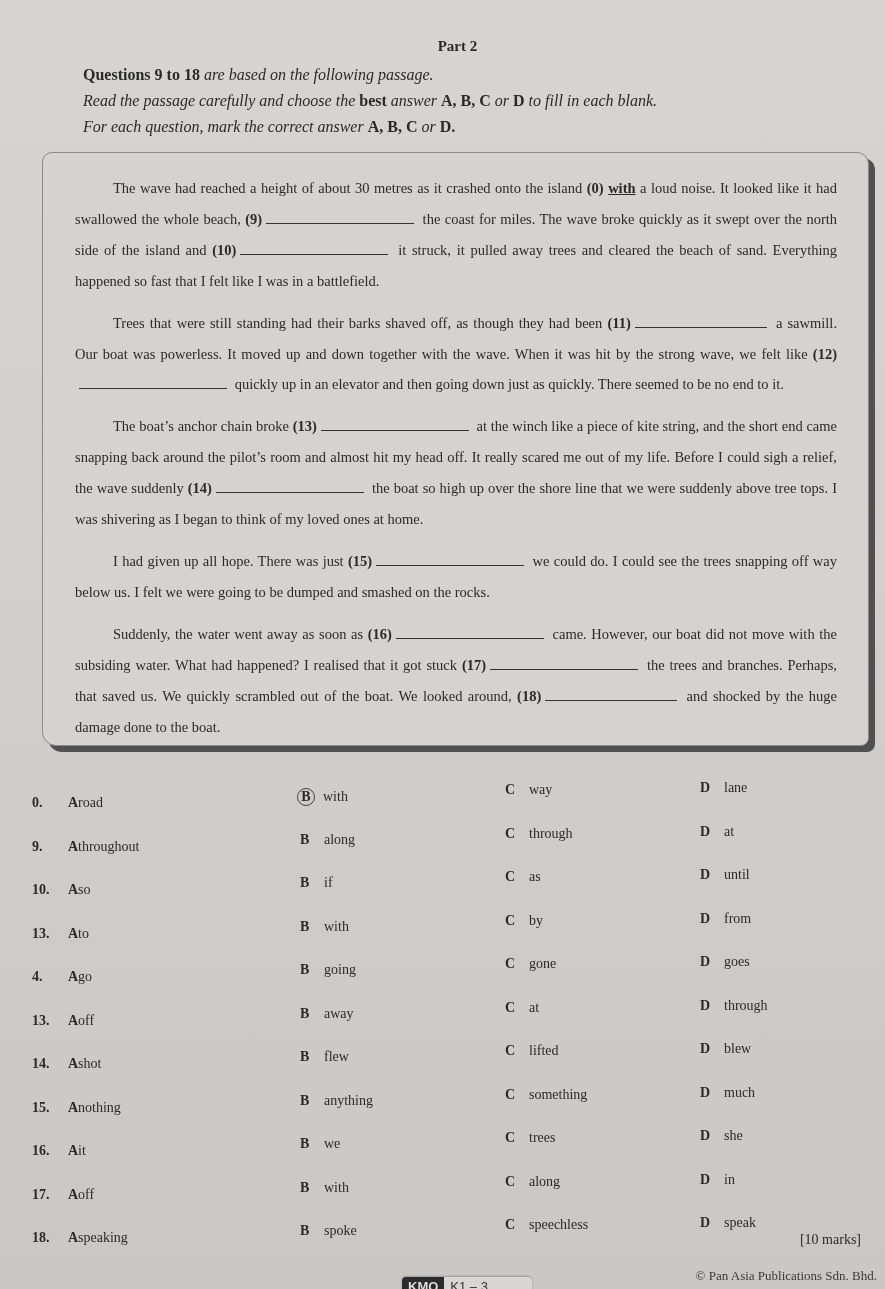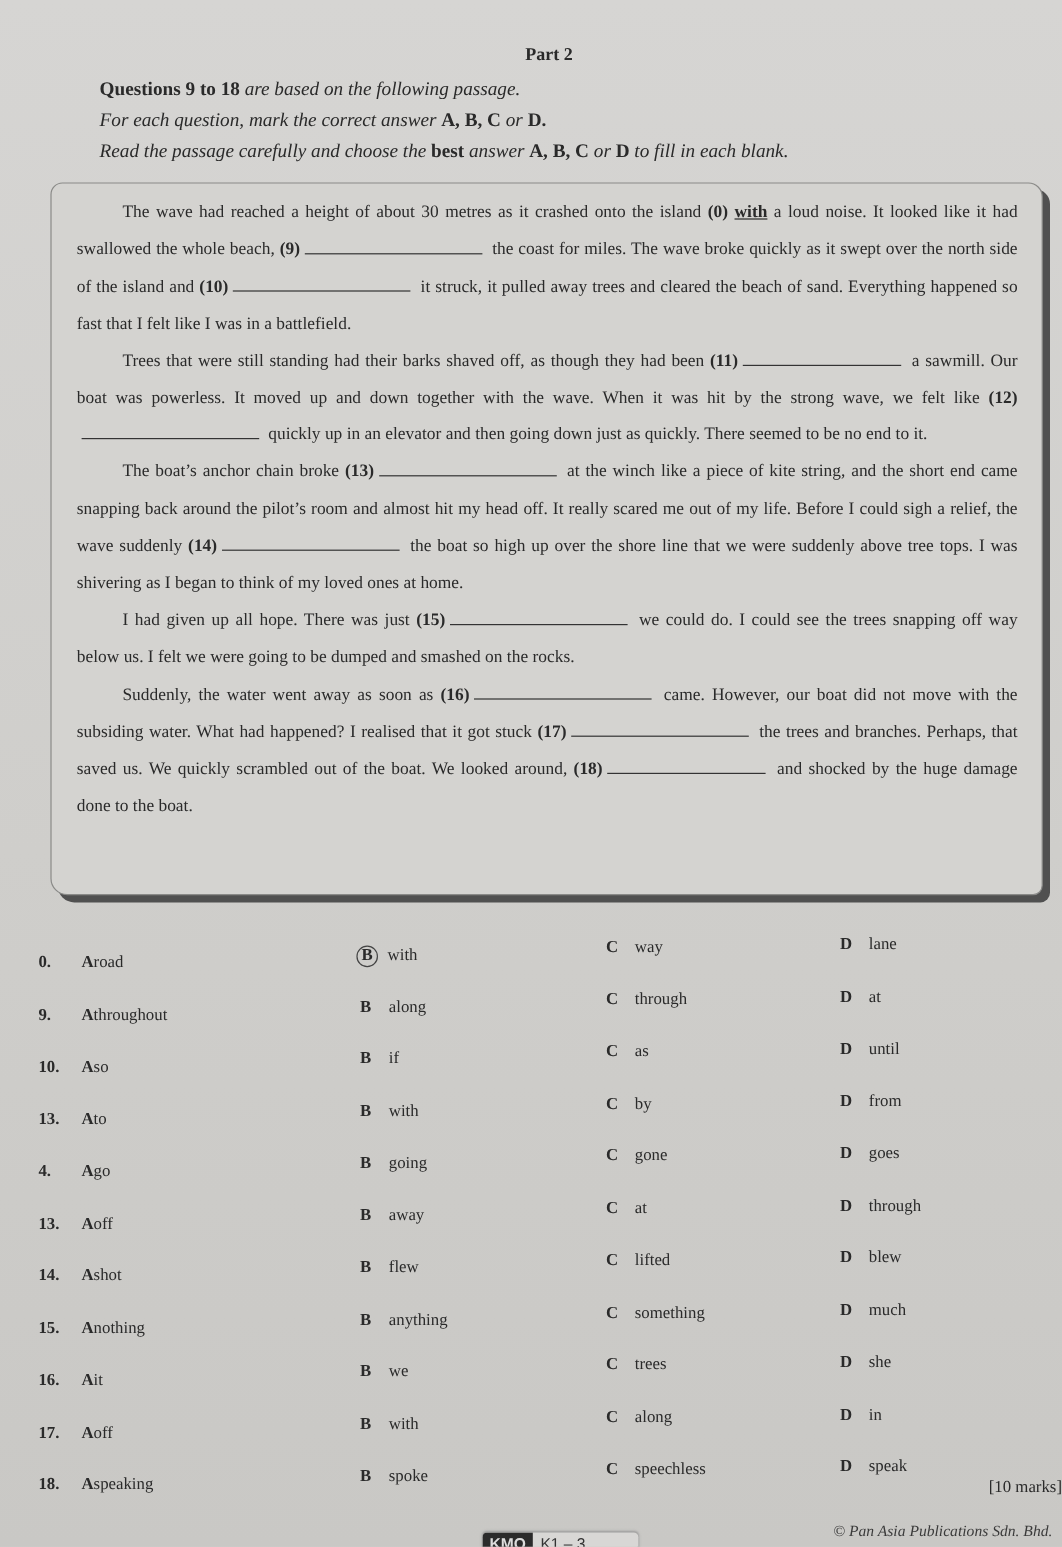--- a/index.html
+++ b/index.html
@@ -50,21 +50,21 @@
     }
     .passage {
       position: absolute;
       left: 64px;
       top: 162px;
       width: 784px;
       font-size: 14.5px;
       line-height: 30.9px;
       text-align: justify;
     }
-    .passage p { margin: 0; }
+    .passage p { margin: 11px; }
     .passage .indent { text-indent: 38px; }
     .passage .num { font-weight: bold; }
     .passage .answer0 { font-weight: bold; text-decoration: underline; }
     .blank {
       display: inline-block;
       width: 148px;
       border-bottom: 1px solid #333;
       height: 12px;
       vertical-align: baseline;
       margin: 0 4px;
@@ -109,21 +109,21 @@
       border: 1px solid #444;
       border-radius: 50%;
       text-align: center;
       line-height: 16px;
       margin-left: -3px;
       margin-right: 8px;
       font-weight: bold;
     }
     .marks {
       position: absolute;
-      right: 0;
+      right: 24px;
       top: 1232px;
       font-size: 14px;
     }
     .footer-badge {
       position: absolute;
       left: 402px;
       top: 1277px;
       height: 20px;
       width: 130px;
       background: #d8d7d5;
@@ -143,39 +143,38 @@
     }
     .footer-badge .light {
       display: inline-block;
       padding: 2px 6px;
       color: #333;
     }
     .copyright {
       position: absolute;
       right: 8px;
       top: 1268px;
-      font-style: italic;
       font-size: 13px;
       color: #3a3a3a;
     }
   </style>
 </head>
 <body>
 
 <div class="page-title">Part 2</div>
 
 <div class="instructions">
   <p>
     <span class="b">Questions 9 to 18</span><span class="it"> are based on the following passage.</span>
   </p>
   <p class="it">
+    <span>Read the passage carefully and choose the </span><span class="b">best</span><span> answer </span><span class="b">A, B, C</span><span> or </span><span class="b">D</span><span> to fill in each blank.</span>
+  </p>
+  <p class="it">
     <span>For each question, mark the correct answer </span><span class="b">A, B, C</span><span> or </span><span class="b">D.</span>
-  </p>
-  <p class="it">
-    <span>Read the passage carefully and choose the </span><span class="b">best</span><span> answer </span><span class="b">A, B, C</span><span> or </span><span class="b">D</span><span> to fill in each blank.</span>
   </p>
 </div>
 
 <div class="passage-box"></div>
 
 <div class="passage">
   <p class="indent">
     <span>The wave had reached a height of about 30 metres as it crashed onto the island </span><span class="num">(0)</span> <span class="answer0">with</span><span> a loud noise. It looked like it had swallowed the whole beach, </span><span class="num">(9)</span><span class="blank"></span><span> the coast for miles. The wave broke quickly as it swept over the north side of the island and </span><span class="num">(10)</span><span class="blank"></span><span> it struck, it pulled away trees and cleared the beach of sand. Everything happened so fast that I felt like I was in a battlefield.</span>
   </p>
   <p class="indent">

